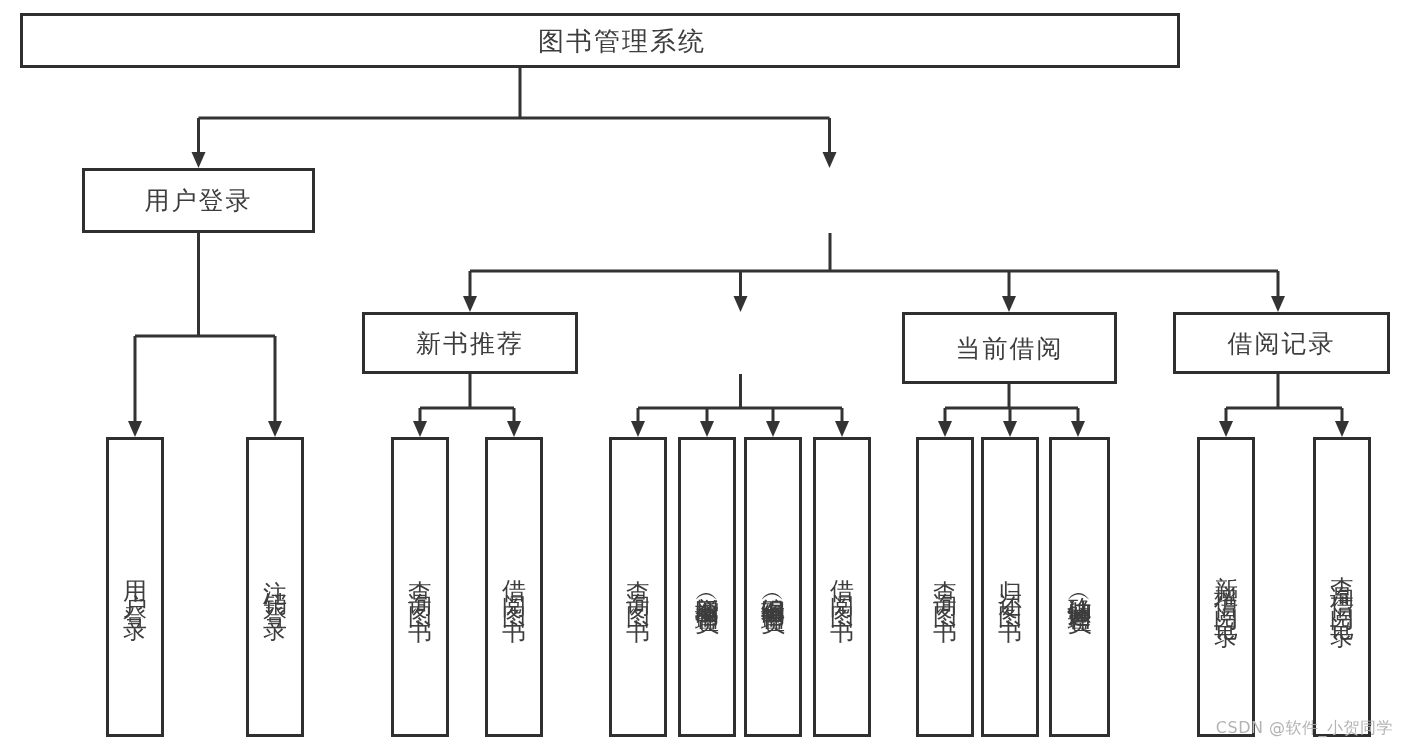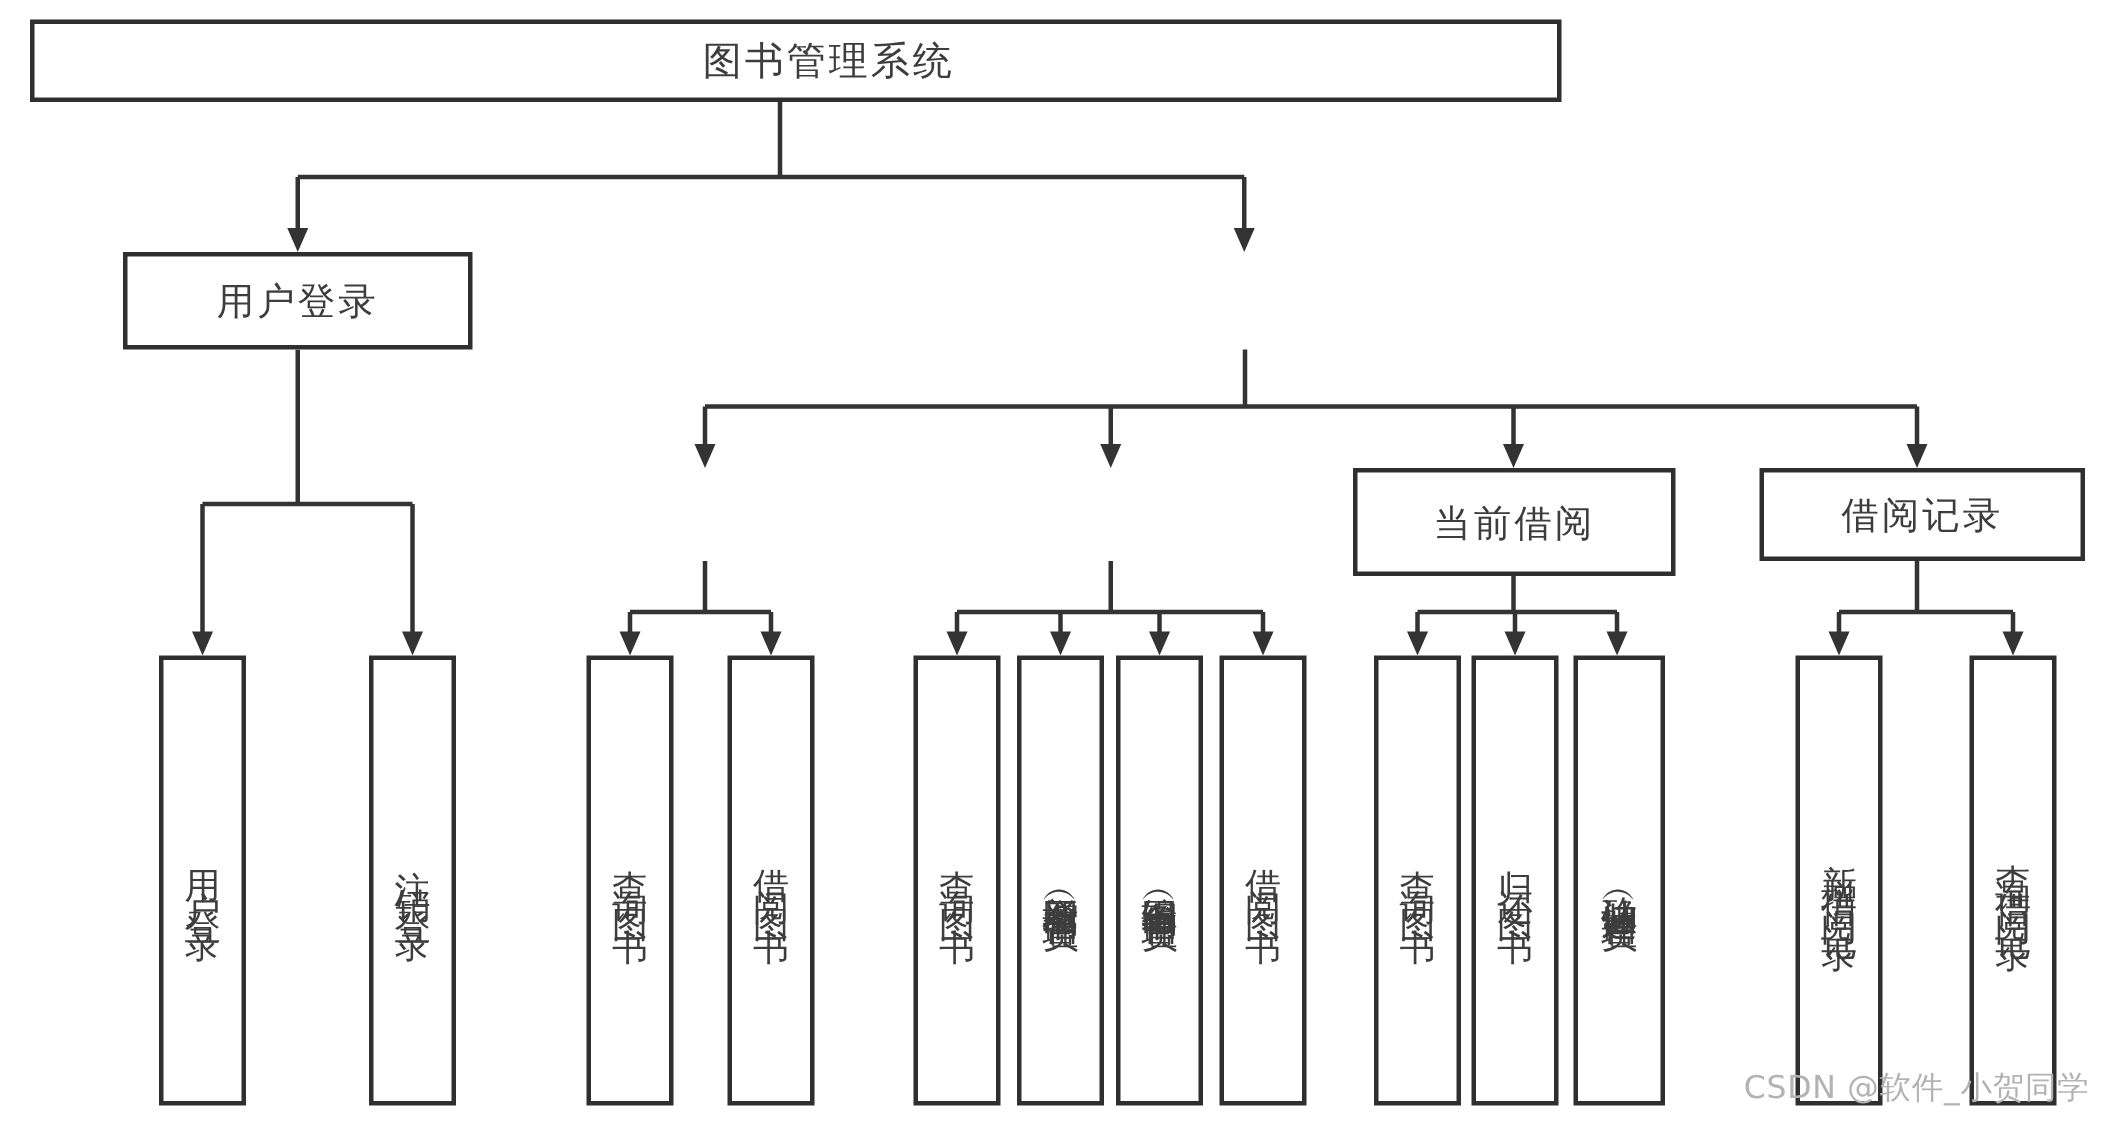--- a/index.html
+++ b/index.html
@@ -54,21 +54,21 @@
     text-orientation: mixed;
     font-size: 24px;
     letter-spacing: 13px;
   }
   .vbox.medium { letter-spacing: 10px; }
   .vbox.long { letter-spacing: 2px; }
   .watermark {
     position: absolute;
     right: 12px;
     bottom: 8px;
-    font-size: 21px;
+    font-size: 16px;
     letter-spacing: 0.5px;
     color: var(--watermark);
     z-index: 5;
     white-space: nowrap;
   }
 </style>
 </head>
 <body>
 
 <div class="canvas">
@@ -102,24 +102,25 @@
     <path d="M1009 374 V408 M945 408 H1078 M945 408 V423 M1010 408 V423 M1078 408 V423"></path>
     <polygon points="938,421 952,421 945,437"></polygon>
     <polygon points="1003,421 1017,421 1010,437"></polygon>
     <polygon points="1071,421 1085,421 1078,437"></polygon>
 
     <path d="M1278 374 V408 M1226 408 H1342 M1226 408 V423 M1342 408 V423"></path>
     <polygon points="1219,421 1233,421 1226,437"></polygon>
     <polygon points="1335,421 1349,421 1342,437"></polygon>
   </svg>
 
-  <div class="box root" style="left:20px; top:13px; width:1021px; height:55px;padding-left:44px;">图书管理系统</div>
+  <div class="box root" style="left:20px; top:13px; width:1160px; height:55px;padding-left:44px;">图书管理系统</div>
 
   <div class="box" style="left:82px; top:168px; width:233px; height:65px;">用户登录</div>
 
+  <div class="box" style="left:362px; top:312px; width:216px; height:62px;">新书推荐</div>
   <div class="box" style="left:902px; top:312px; width:215px; height:72px;">当前借阅</div>
   <div class="box" style="left:1173px; top:312px; width:217px; height:62px;">借阅记录</div>
 
   <div class="box vbox" style="left:106px; top:437px; width:58px; height:300px;">用户登录</div>
   <div class="box vbox" style="left:246px; top:437px; width:58px; height:300px;">注销登录</div>
 
   <div class="box vbox" style="left:391px; top:437px; width:58px; height:300px;">查询图书</div>
   <div class="box vbox" style="left:485px; top:437px; width:58px; height:300px;">借阅图书</div>
 
   <div class="box vbox" style="left:609px; top:437px; width:58px; height:300px;">查询图书</div>

